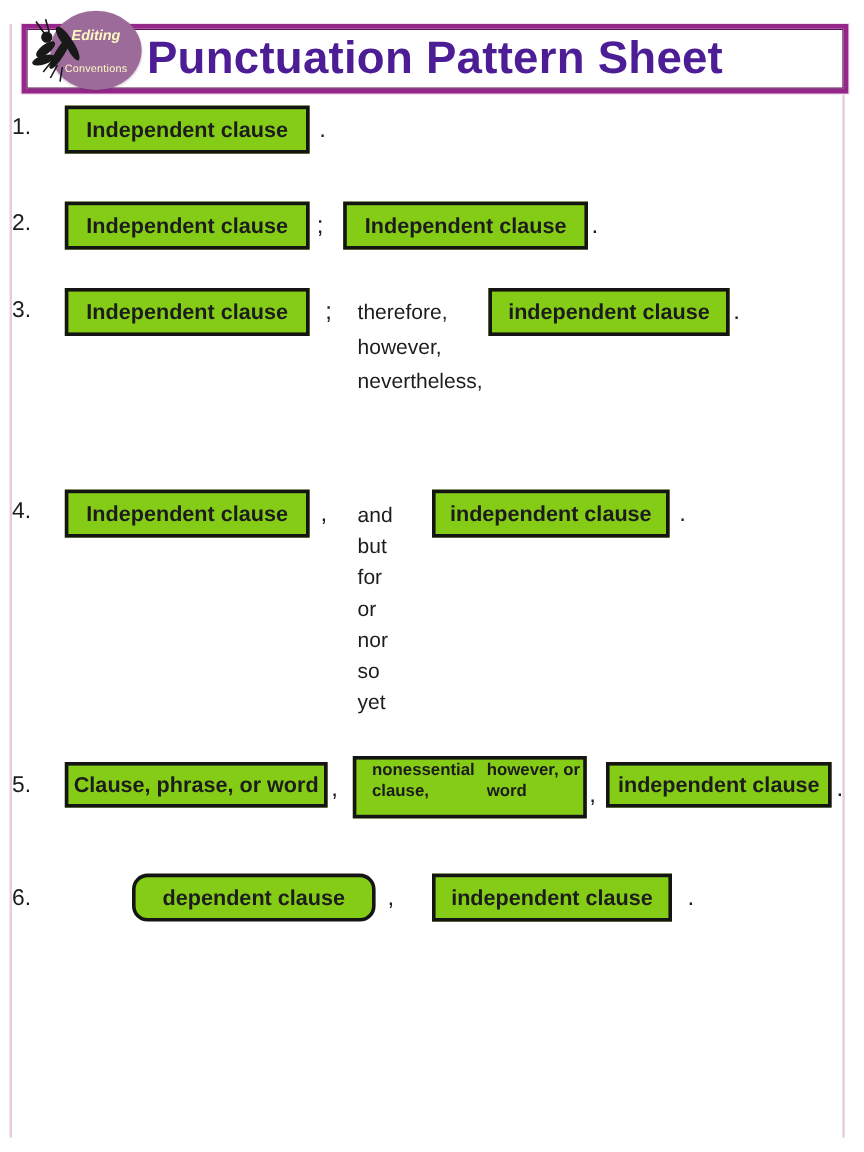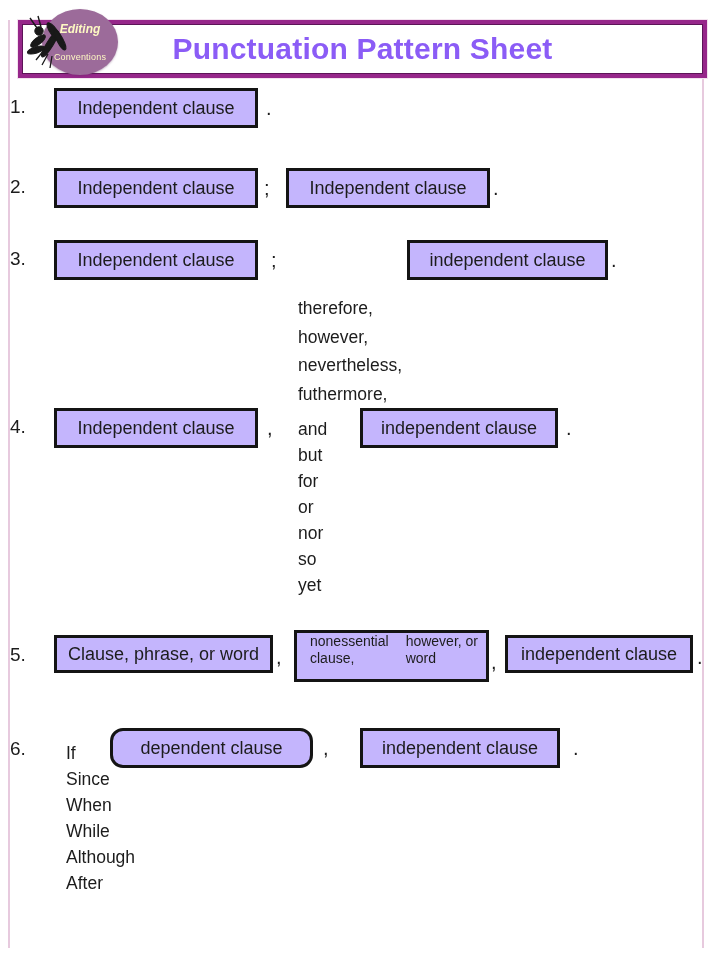--- a/index.html
+++ b/index.html
@@ -13,32 +13,32 @@
   body{background:#ffffff;font-family:"Liberation Sans",sans-serif;color:var(--ink);}
   .page{position:relative;width:720px;height:960px;background:#ffffff;overflow:hidden;}
 
   .vline{position:absolute;top:20px;width:2px;height:928px;background:var(--frame);}
   .vline.left{left:8px;}
   .vline.right{left:702px;}
 
   .header{position:absolute;left:18px;top:20px;width:689px;height:58px;background:#ffffff;
     border:4px solid var(--accent);box-shadow:inset 0 0 0 1px var(--accent-dark),0 0 0 1px #f3e2ef;
     display:flex;align-items:center;justify-content:center;z-index:2;}
-  .title{font-size:30px;font-weight:700;color:#8b5cf6;letter-spacing:0.2px;}
+  .title{font-size:38px;font-weight:700;color:#4c1d95;letter-spacing:0.2px;}
 
   .badge{position:absolute;left:42px;top:9px;width:76px;height:66px;background:var(--badge);
     border-radius:50%;z-index:3;display:flex;flex-direction:column;align-items:center;justify-content:center;
     color:#fef9c3;text-align:center;box-shadow:0 1px 2px rgba(90,40,90,.35);}
   .badge .t1{font-style:italic;font-weight:700;font-size:12px;}
   .badge .t2{font-size:9px;margin-top:16px;letter-spacing:0.2px;}
   .insect{position:absolute;left:24px;top:10px;width:48px;height:64px;z-index:4;}
 
   .num{position:absolute;font-size:19px;color:var(--ink);}
-  .cbox{position:absolute;border:3px solid #141414;background:#c4b5fd;display:flex;align-items:center;
-    justify-content:center;font-size:18px;color:var(--ink);text-align:center;white-space:nowrap;}
+  .cbox{position:absolute;border:3px solid #141414;background:#84cc16;display:flex;align-items:center;
+    justify-content:center;font-size:18px;color:var(--ink);text-align:center;white-space:nowrap;font-weight:bold;}
   .punct{position:absolute;font-size:20px;color:var(--ink);line-height:40px;height:40px;}
   .wordcol{position:absolute;font-size:17.5px;color:var(--ink);}
   .wordcol div{white-space:nowrap;}
   .col3{line-height:28.5px;}
   .col4{line-height:26px;}
   .col6{line-height:26px;}
   .smallbox{font-size:14px;line-height:17px;align-items:flex-start;flex-direction:row;
     justify-content:center;text-align:left;padding-left:13px;white-space:normal;}
 </style>
 </head>
@@ -75,25 +75,24 @@
 
   <div class="num" style="left:10px;top:176px;">2.</div>
   <div class="cbox" style="left:54px;top:168px;width:204px;height:40px;">Independent clause</div>
   <div class="punct" style="left:264px;top:168px;">;</div>
   <div class="cbox" style="left:286px;top:168px;width:204px;height:40px;">Independent clause</div>
   <div class="punct" style="left:493px;top:168px;">.</div>
 
   <div class="num" style="left:10px;top:248px;">3.</div>
   <div class="cbox" style="left:54px;top:240px;width:204px;height:40px;">Independent clause</div>
   <div class="punct" style="left:271px;top:240px;">;</div>
-  <div class="wordcol col3" style="left:298px;top:246px;margin-top:48px;">
+  <div class="wordcol col3" style="left:298px;top:246px;">
     <div>therefore,</div>
     <div>however,</div>
     <div>nevertheless,</div>
-    <div>futhermore,</div>
   </div>
   <div class="cbox" style="left:407px;top:240px;width:201px;height:40px;">independent clause</div>
   <div class="punct" style="left:611px;top:240px;">.</div>
 
   <div class="num" style="left:10px;top:416px;">4.</div>
   <div class="cbox" style="left:54px;top:408px;width:204px;height:40px;">Independent clause</div>
   <div class="punct" style="left:267px;top:408px;">,</div>
   <div class="wordcol col4" style="left:298px;top:416px;">
     <div>and</div>
     <div>but</div>
@@ -111,26 +110,18 @@
   <div class="punct" style="left:276px;top:637px;">,</div>
   <div class="cbox smallbox" style="left:294px;top:630px;width:195px;height:52px;">
     <span>nonessential clause,</span>
     <span>however, or word</span>
   </div>
   <div class="punct" style="left:491px;top:642px;">,</div>
   <div class="cbox" style="left:505px;top:635px;width:188px;height:38px;">independent clause</div>
   <div class="punct" style="left:697px;top:637px;">.</div>
 
   <div class="num" style="left:10px;top:738px;">6.</div>
-  <div class="wordcol col6" style="left:66px;top:740px;">
-    <div>If</div>
-    <div>Since</div>
-    <div>When</div>
-    <div>While</div>
-    <div>Although</div>
-    <div>After</div>
-  </div>
   <div class="cbox" style="left:110px;top:728px;width:203px;height:40px;border-radius:13px;">dependent clause</div>
   <div class="punct" style="left:323px;top:728px;">,</div>
   <div class="cbox" style="left:360px;top:728px;width:200px;height:40px;">independent clause</div>
   <div class="punct" style="left:573px;top:728px;">.</div>
 
 </div>
 
 </body></html>

